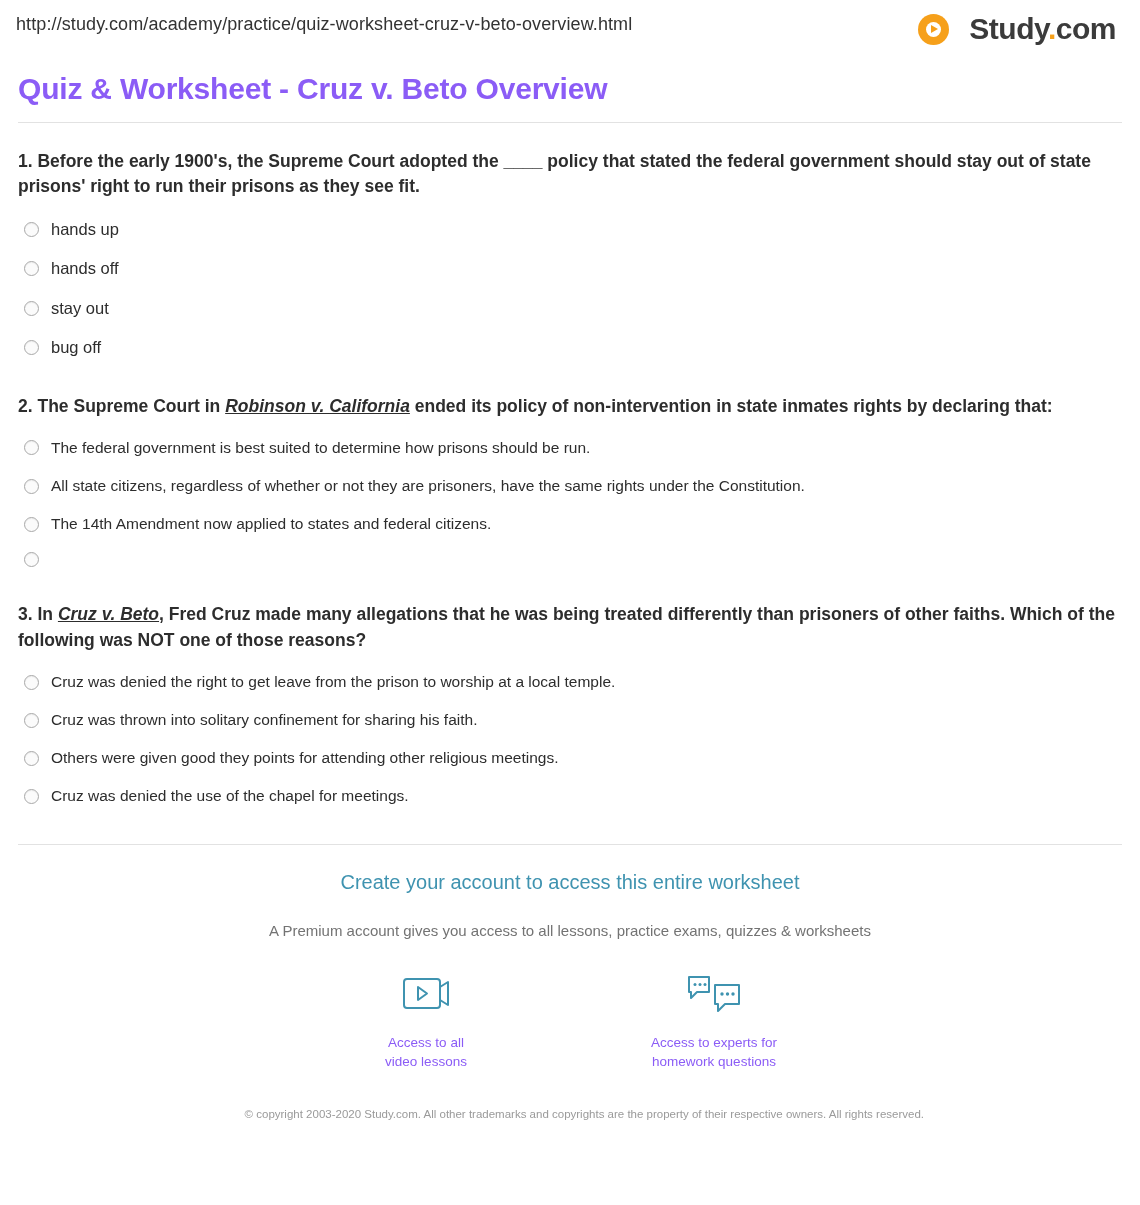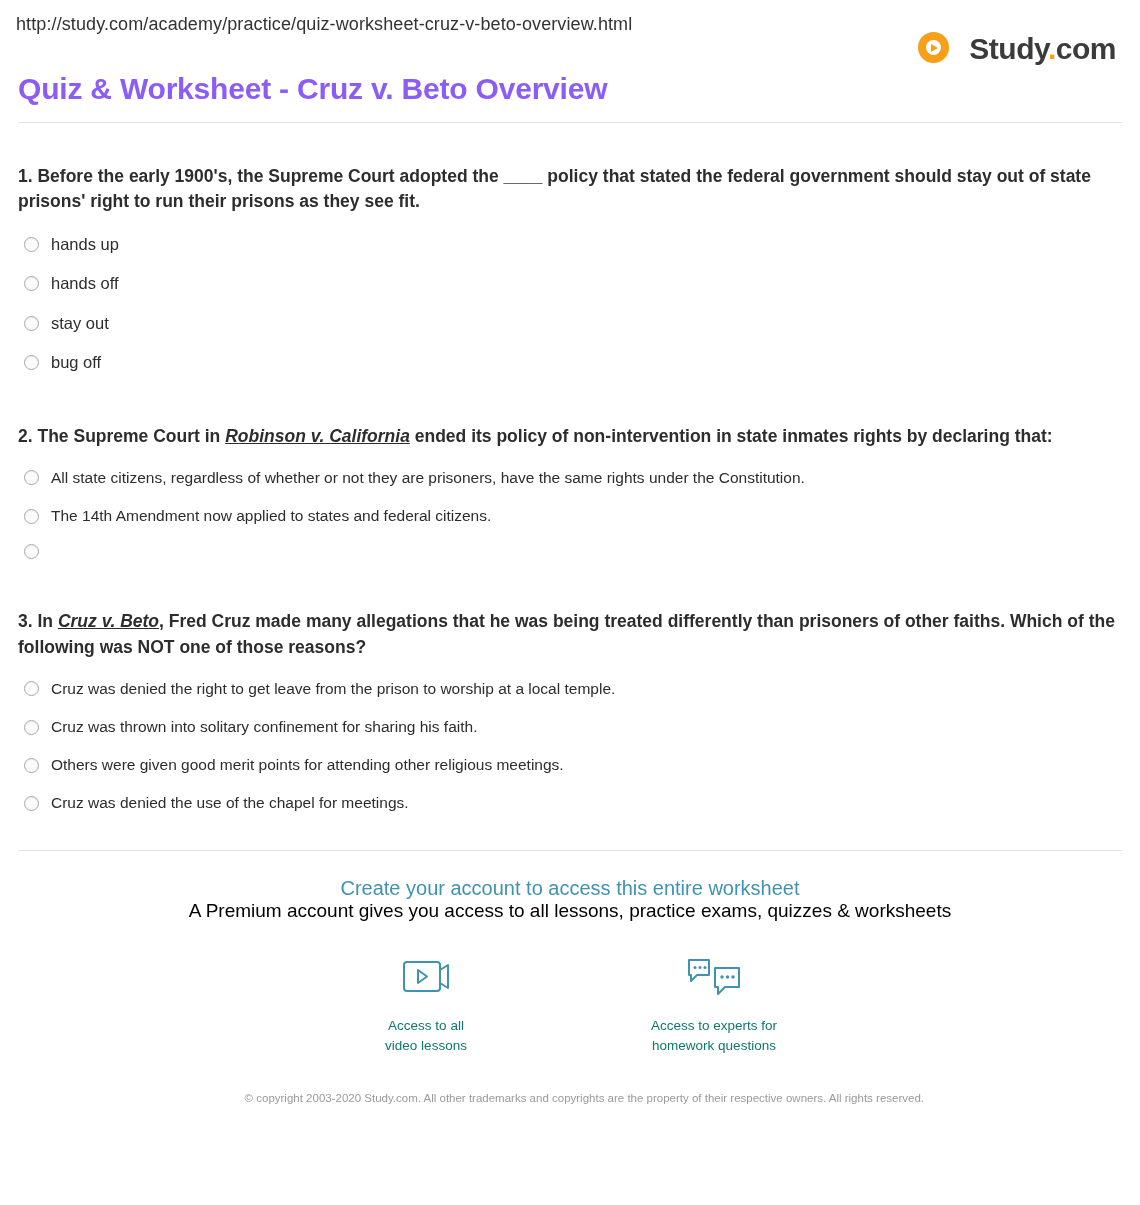--- a/index.html
+++ b/index.html
@@ -29,24 +29,23 @@
     height: 46px;
   }
   .url {
     font-size: 18px;
     color: #333;
     letter-spacing: 0.1px;
     padding-top: 2px;
   }
   .logo {
     display: flex;
-    align-items: flex-start;
+    align-items: center;
     gap: 20px;
     padding-right: 8px;
-    margin-top: 20px;
   }
   .logo-mark {
     width: 31px;
     height: 31px;
     border-radius: 50%;
     background: #f6a01a;
     display: flex;
     align-items: center;
     justify-content: center;
     position: relative;
@@ -85,21 +84,21 @@
     color: #8b5cf6;
     margin: 14px 0 0 2px;
     letter-spacing: -0.2px;
   }
   .rule {
     border-top: 1px solid #e2e2e2;
     margin: 16px 2px 0 2px;
   }
 
   
-  .question-block { margin-top: 41px; }
+  .question-block { margin-top: 26px; }
   .q-text {
     font-size: 17.5px;
     font-weight: bold;
     line-height: 1.45;
     color: #2d2d2d;
     margin: 0 0 6px 2px;
     max-width: 1110px;
   }
   .q-text em { font-style: italic; font-weight: bold; text-decoration: underline; }
   .answers { margin: 10px 0 0 8px; }
@@ -132,43 +131,43 @@
     text-align: center;
     margin-top: 26px;
   }
   .cta-link {
     font-size: 20px;
     color: #3f93b0;
     text-decoration: none;
     display: inline-block;
   }
   .cta-sub {
-    font-size: 19px;
-    color: #000000;
-    margin-top: 0;
+    font-size: 15px;
+    color: #737373;
+    margin-top: 28px;
   }
   .benefits {
     display: flex;
     justify-content: center;
     gap: 118px;
     margin-top: 30px;
   }
   .benefit {
     width: 170px;
     text-align: center;
   }
   .benefit-icon {
     height: 52px;
     display: flex;
     align-items: center;
     justify-content: center;
   }
   .benefit-label {
     font-size: 13.5px;
-    color: #0f766e;
+    color: #8b5cf6;
     line-height: 1.45;
     margin-top: 12px;
   }
   .copyright {
     text-align: right;
     font-size: 11.5px;
     color: #9a9a9a;
     line-height: 1.5;
     margin-top: 34px;
     padding: 0 200px;
@@ -218,20 +217,24 @@
   </div>
 
   <div class="question-block">
     <p class="q-text">
       <span>2.</span>
       <span>The Supreme Court in </span><em>Robinson v. California</em><span> ended its policy of non-intervention in state inmates rights by declaring that:</span>
     </p>
     <div class="answers">
       <div class="answer">
         <span class="radio"></span>
+        <span>The federal government is best suited to determine how prisons should be run.</span>
+      </div>
+      <div class="answer">
+        <span class="radio"></span>
         <span>All state citizens, regardless of whether or not they are prisoners, have the same rights under the Constitution.</span>
       </div>
       <div class="answer">
         <span class="radio"></span>
         <span>The 14th Amendment now applied to states and federal citizens.</span>
       </div>
       <div class="answer">
         <span class="radio"></span>
       </div>
     </div>
@@ -246,21 +249,21 @@
       <div class="answer">
         <span class="radio"></span>
         <span>Cruz was denied the right to get leave from the prison to worship at a local temple.</span>
       </div>
       <div class="answer">
         <span class="radio"></span>
         <span>Cruz was thrown into solitary confinement for sharing his faith.</span>
       </div>
       <div class="answer">
         <span class="radio"></span>
-        <span>Others were given good merit points for attending other religious meetings.</span>
+        <span>Others were given good they points for attending other religious meetings.</span>
       </div>
       <div class="answer">
         <span class="radio"></span>
         <span>Cruz was denied the use of the chapel for meetings.</span>
       </div>
     </div>
   </div>
 
   <div class="divider"></div>
 

